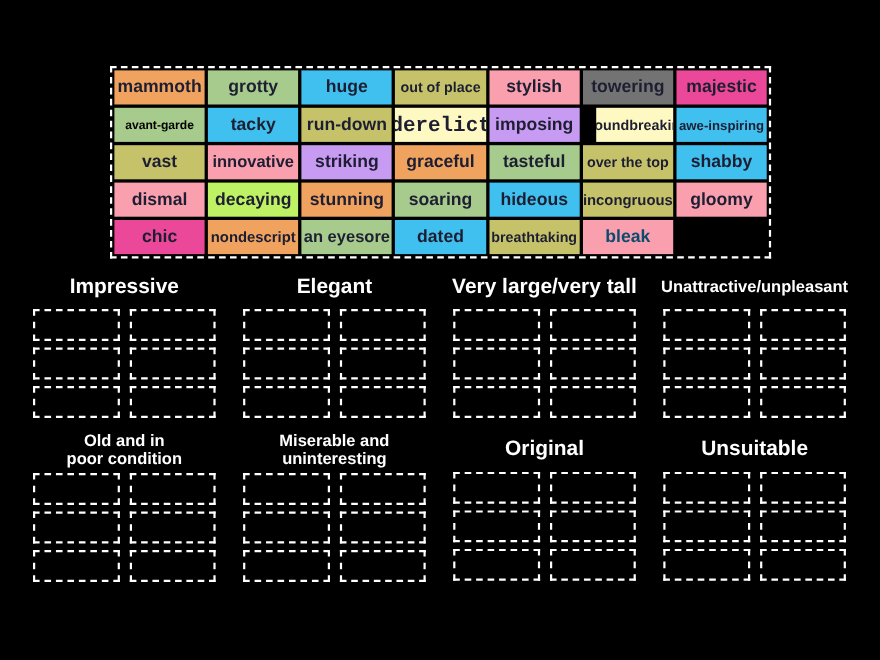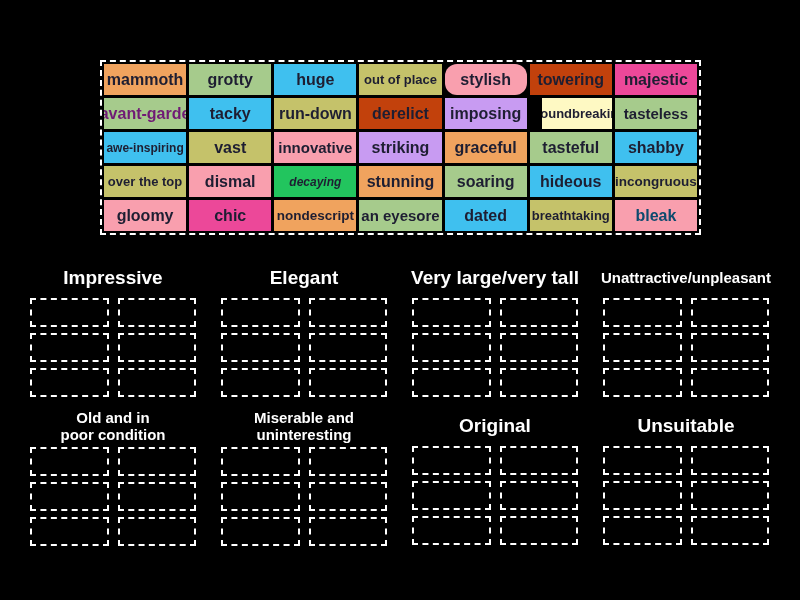--- a/index.html
+++ b/index.html
@@ -36,21 +36,21 @@
     color: #1e1e32;
     white-space: nowrap;
     overflow: hidden;
     cursor: grab;
     user-select: none;
   }
   
   .groups {
     position: absolute;
     left: 30px;
-    top: 261px;
+    top: 244px;
     display: grid;
     grid-template-columns: repeat(4, 166px);
     column-gap: 25px;
     row-gap: 12px;
   }
   .group { width: 166px; }
   .group-title {
     width: 190px;
     margin: 0 -12px 3px -12px;
     min-height: 34px;
@@ -81,40 +81,39 @@
 </head>
 <body>
 
 <div class="stage">
   <div class="word-bank">
     <div class="bank-grid">
         <div class="tile" style="background: rgb(240, 163, 94); color: rgb(30, 30, 50); font-size: 16px;">mammoth</div>
         <div class="tile" style="background: rgb(166, 203, 140); color: rgb(30, 30, 50); font-size: 16px;">grotty</div>
         <div class="tile" style="background: rgb(63, 192, 239); color: rgb(30, 30, 50); font-size: 16px;">huge</div>
         <div class="tile" style="background: rgb(197, 194, 106); color: rgb(30, 30, 50); font-size: 13px;">out of place</div>
-        <div class="tile" style="background: rgb(249, 159, 174); color: rgb(30, 30, 50); font-size: 16px; border-radius: 12px;">stylish</div>
-        <div class="tile" style="background: #c2410c; color: rgb(30, 30, 50); font-size: 16px;">towering</div>
+        <div class="tile" style="background: rgb(249, 159, 174); color: rgb(30, 30, 50); font-size: 16px;">stylish</div>
+        <div class="tile" style="background: #737373; color: rgb(30, 30, 50); font-size: 16px;">towering</div>
         <div class="tile" style="background: #ec4899; color: rgb(30, 30, 50); font-size: 16px;">majestic</div>
-        <div class="tile" style="background: rgb(166, 203, 140); color: #701a75; font-size: 16px;">avant-garde</div>
+        <div class="tile" style="background: rgb(166, 203, 140); color: #000000; font-size: 11px;">avant-garde</div>
         <div class="tile" style="background: rgb(63, 192, 239); color: rgb(30, 30, 50); font-size: 16px;">tacky</div>
         <div class="tile" style="background: rgb(197, 194, 106); color: rgb(30, 30, 50); font-size: 16px;">run-down</div>
-        <div class="tile" style="background: #c2410c; color: rgb(30, 30, 50); font-size: 16px;">derelict</div>
+        <div class="tile" style="background: #fef9c3; color: rgb(30, 30, 50); font-size: 19px; font-family: Liberation Mono, monospace;">derelict</div>
         <div class="tile" style="background: rgb(200, 155, 242); color: rgb(30, 30, 50); font-size: 16px;">imposing</div>
         <div class="tile" style="background: #fef9c3; color: rgb(30, 30, 50); font-size: 13px; margin-left: 12px;">groundbreaking</div>
-        <div class="tile" style="background: rgb(166, 203, 140); color: rgb(30, 30, 50); font-size: 15px;">tasteless</div>
         <div class="tile" style="background: rgb(63, 192, 239); color: rgb(30, 30, 50); font-size: 12px;">awe-inspiring</div>
         <div class="tile" style="background: rgb(197, 194, 106); color: rgb(30, 30, 50); font-size: 16px;">vast</div>
         <div class="tile" style="background: rgb(249, 159, 174); color: rgb(30, 30, 50); font-size: 15px;">innovative</div>
         <div class="tile" style="background: rgb(200, 155, 242); color: rgb(30, 30, 50); font-size: 16px;">striking</div>
         <div class="tile" style="background: rgb(240, 163, 94); color: rgb(30, 30, 50); font-size: 16px;">graceful</div>
         <div class="tile" style="background: rgb(166, 203, 140); color: rgb(30, 30, 50); font-size: 16px;">tasteful</div>
+        <div class="tile" style="background: rgb(197, 194, 106); color: rgb(30, 30, 50); font-size: 13px;">over the top</div>
         <div class="tile" style="background: rgb(63, 192, 239); color: rgb(30, 30, 50); font-size: 16px;">shabby</div>
-        <div class="tile" style="background: rgb(197, 194, 106); color: rgb(30, 30, 50); font-size: 13px;">over the top</div>
         <div class="tile" style="background: rgb(249, 159, 174); color: rgb(30, 30, 50); font-size: 16px;">dismal</div>
-        <div class="tile" style="background: #22c55e; color: rgb(30, 30, 50); font-size: 12px; font-style: italic;">decaying</div>
+        <div class="tile" style="background: #bef264; color: rgb(30, 30, 50); font-size: 16px;">decaying</div>
         <div class="tile" style="background: rgb(240, 163, 94); color: rgb(30, 30, 50); font-size: 16px;">stunning</div>
         <div class="tile" style="background: rgb(166, 203, 140); color: rgb(30, 30, 50); font-size: 16px;">soaring</div>
         <div class="tile" style="background: rgb(63, 192, 239); color: rgb(30, 30, 50); font-size: 16px;">hideous</div>
         <div class="tile" style="background: rgb(197, 194, 106); color: rgb(30, 30, 50); font-size: 13.5px;">incongruous</div>
         <div class="tile" style="background: rgb(249, 159, 174); color: rgb(30, 30, 50); font-size: 16px;">gloomy</div>
         <div class="tile" style="background: #ec4899; color: rgb(30, 30, 50); font-size: 16px;">chic</div>
         <div class="tile" style="background: rgb(240, 163, 94); color: rgb(30, 30, 50); font-size: 13.5px;">nondescript</div>
         <div class="tile" style="background: rgb(166, 203, 140); color: rgb(30, 30, 50); font-size: 15px;">an eyesore</div>
         <div class="tile" style="background: rgb(63, 192, 239); color: rgb(30, 30, 50); font-size: 16px;">dated</div>
         <div class="tile" style="background: rgb(197, 194, 106); color: rgb(30, 30, 50); font-size: 13px;">breathtaking</div>

